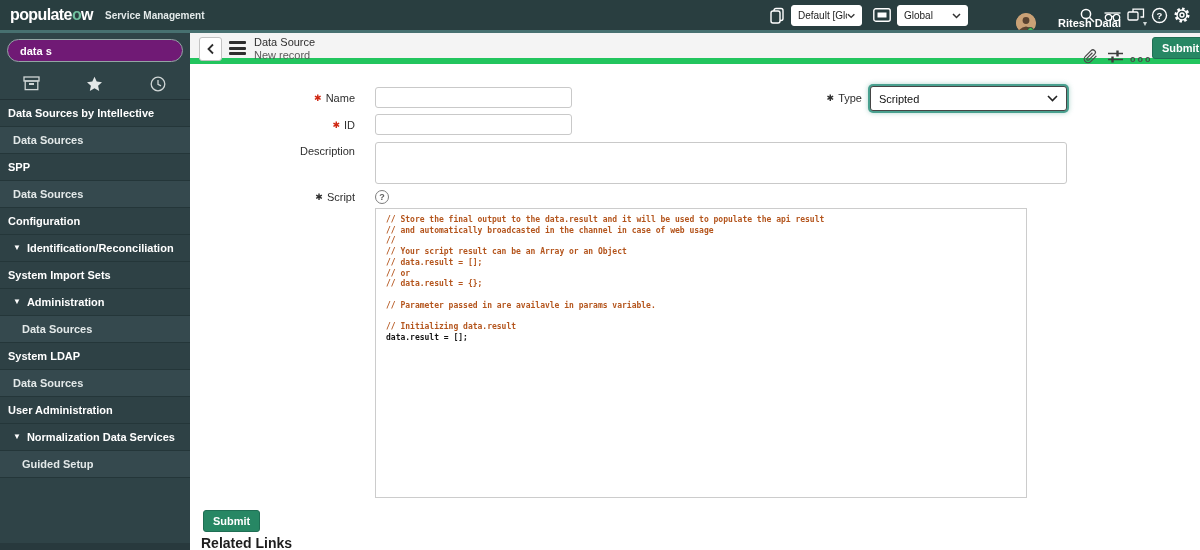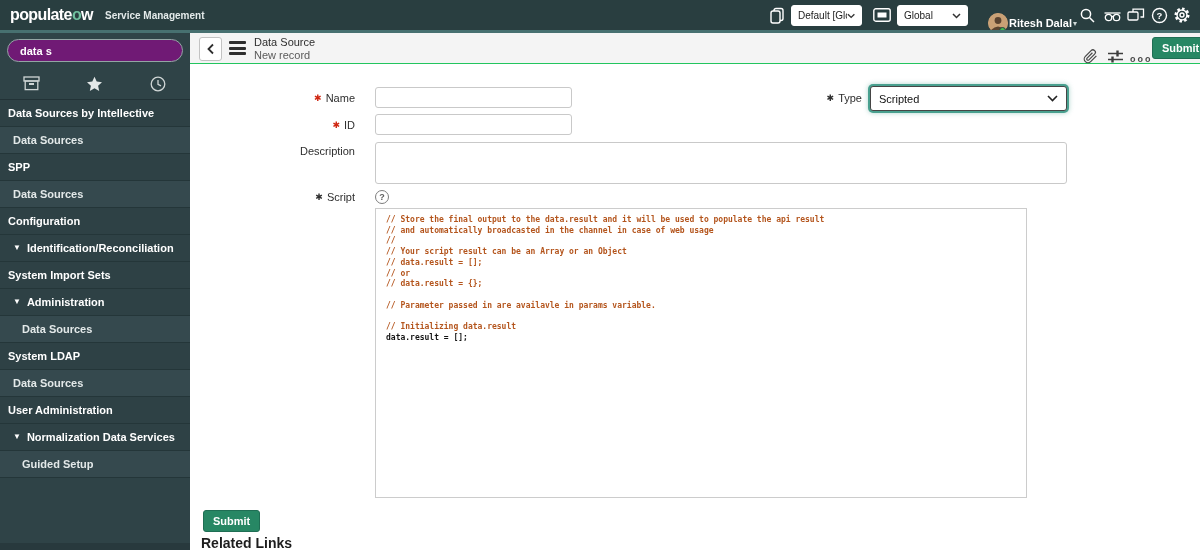--- a/index.html
+++ b/index.html
@@ -9,21 +9,21 @@
   
   .banner { position: absolute; left: 0; top: 0; width: 1200px; height: 30px; background: #293e40; }
   .banner-accent { position: absolute; left: 0; top: 30px; width: 1200px; height: 3px; background: #477070; }
   .logo { position: absolute; left: 10px; top: 6px; font-size: 16px; font-weight: bold; color: #fff; letter-spacing: -0.6px; cursor: pointer; }
   .logo .brand-o { color: #6fbf9e; }
   .product-label { position: absolute; left: 105px; top: 10px; font-size: 10px; font-weight: bold; color: #e3eaea; }
   .hdr-icon { position: absolute; top: 0; height: 30px; display: flex; align-items: center; justify-content: center; cursor: pointer; }
   .hdr-select { position: absolute; top: 5px; height: 21px; background: #fff; border: 1px solid #fff; border-radius: 3px;
                 display: flex; align-items: center; justify-content: space-between; padding: 0 6px; cursor: pointer; }
   .hdr-select .sel-text { font-size: 10px; color: #222; white-space: nowrap; overflow: hidden; }
-  .user-chip { position: absolute; top: 0; left: 988px; height: 46px; display: flex; align-items: center; gap: 1px; cursor: pointer; }
+  .user-chip { position: absolute; top: 0; left: 1016px; height: 46px; display: flex; align-items: center; gap: 22px; cursor: pointer; }
   .avatar { position: relative; width: 20px; height: 20px; border-radius: 50%; background: #c09a72; overflow: visible; }
   .avatar svg { border-radius: 50%; }
   .presence-dot { position: absolute; left: 11px; bottom: -1px; width: 7px; height: 7px; border-radius: 50%;
                   background: #3fba54; border: 1px solid #293e40; }
   .user-name { font-size: 11px; font-weight: bold; color: #fff; white-space: nowrap; }
   .user-caret { color: #cfd8d8; font-size: 8px; }
 
   
   .sidebar { position: absolute; left: 0; top: 33px; width: 190px; height: 517px; background: #2f4347; }
   .nav-search-row { position: absolute; left: 0; top: 0; width: 190px; height: 35px; }
@@ -39,21 +39,21 @@
                white-space: nowrap; overflow: hidden; cursor: pointer; display: flex; align-items: center; }
   .menu-item.app { padding-left: 8px; font-weight: bold; background: #2e4145; }
   .menu-item.module { padding-left: 13px; font-weight: bold; color: #e3e9e9; background: #35494e; }
   .menu-item.module2 { padding-left: 22px; font-weight: bold; color: #e3e9e9; background: #35494e; }
   .menu-item.section { padding-left: 13px; font-weight: bold; background: #2e4145; }
   .menu-item .tri { font-size: 8px; margin-right: 6px; color: #fff; }
   .sidebar-bottom { position: absolute; left: 0; bottom: 0; width: 190px; height: 7px; background: #28393d; }
 
   
   .form-header { position: absolute; left: 190px; top: 33px; width: 1010px; height: 31px; background: #f4f4f4;
-                 border-bottom: 1px solid #22c55e; }
+                 border-bottom: 6px solid #22c55e; }
   .back-btn { position: absolute; left: 9px; top: 4px; width: 23px; height: 24px; background: #fff; border: 1px solid #c3c3c3;
               border-radius: 3px; display: flex; align-items: center; justify-content: center; cursor: pointer; }
   .burger { position: absolute; left: 39px; top: 8px; width: 17px; height: 14px; display: flex; flex-direction: column;
             justify-content: space-between; cursor: pointer; }
   .burger div { height: 3px; background: #2e2e2e; border-radius: 1px; }
   .fh-title { position: absolute; left: 64px; top: 3px; line-height: 13px; }
   .fh-title .t1 { font-size: 11px; color: #2e2e2e; }
   .fh-title .t2 { font-size: 11px; color: #5a5a5a; }
   .fh-icon { position: absolute; top: 0; height: 31px; display: flex; align-items: flex-end; cursor: pointer; }
   .more-dots { font-size: 9px; font-weight: bold; letter-spacing: 2px; color: #4a4a4a; }

